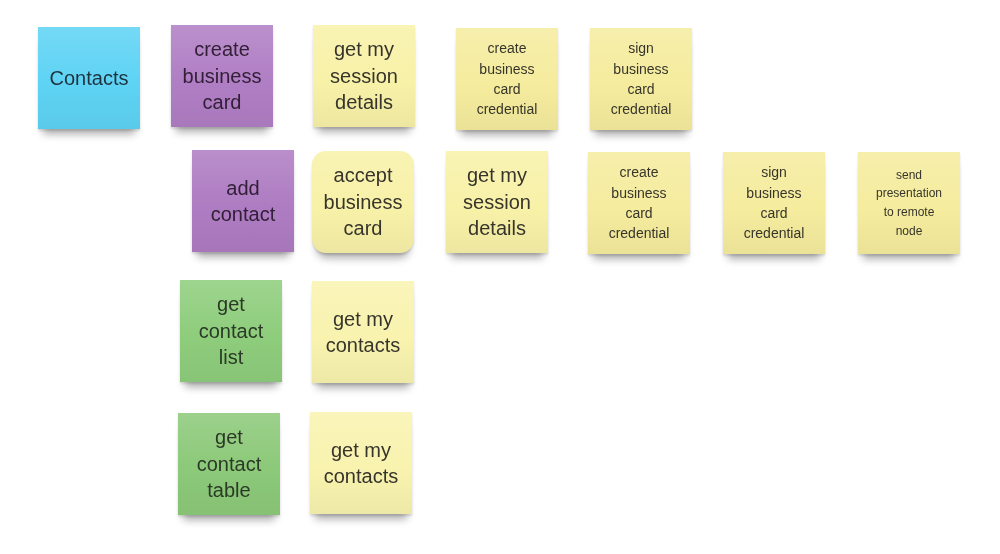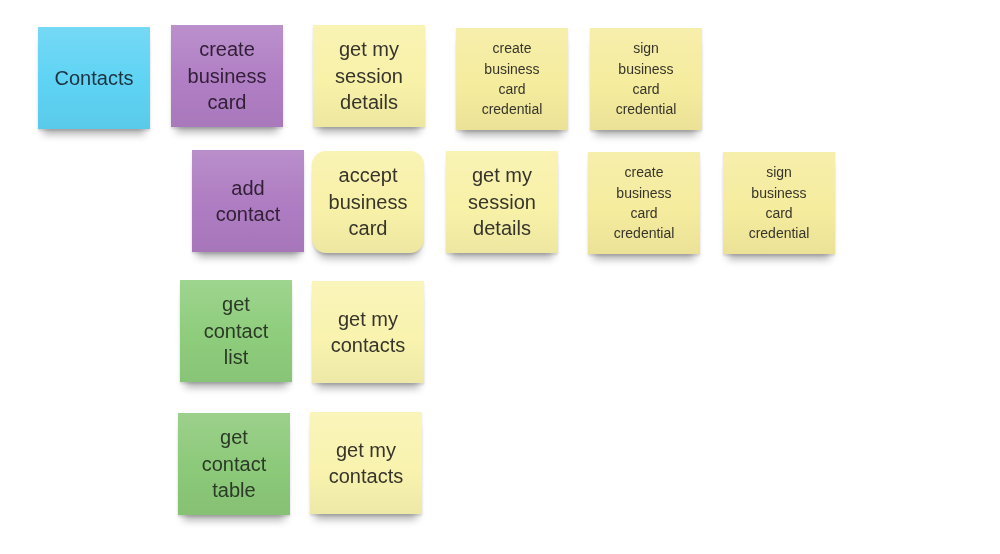--- a/index.html
+++ b/index.html
@@ -13,21 +13,21 @@
     font-family: "Liberation Sans", sans-serif;
   }
   .board {
     position: relative;
     width: 1000px;
     height: 554px;
     background: #ffffff;
   }
   .note {
     position: absolute;
-    width: 112px;
+    width: 102px;
     height: 102px;
     box-sizing: border-box;
     display: flex;
     align-items: center;
     justify-content: center;
     text-align: center;
     padding: 0;
     background-image: linear-gradient(180deg, rgba(255,255,255,0.14) 0%, rgba(0,0,0,0.0) 55%, rgba(0,0,0,0.045) 100%);
     box-shadow: 0 2px 2px rgba(0,0,0,0.12), 0 10px 8px -5px rgba(0,0,0,0.32);
     cursor: pointer;
@@ -99,20 +99,26 @@
 credential</span>
   </div>
 
   <div class="note md" style="left: 723px; top: 152px; background-color: rgb(245, 236, 158); color: rgb(55, 53, 43);">
     <span class="note-text">sign
 business
 card
 credential</span>
   </div>
 
+  <div class="note sm" style="left: 858px; top: 152px; background-color: rgb(245, 236, 158); color: rgb(55, 53, 43);">
+    <span class="note-text">send
+presentation
+to remote
+node</span>
+  </div>
 
   <div class="note lg" style="left: 180px; top: 280px; background-color: rgb(142, 205, 124); color: rgb(43, 58, 38);">
     <span class="note-text">get
 contact
 list</span>
   </div>
 
   <div class="note lg" style="left: 312px; top: 281px; background-color: rgb(249, 243, 175); color: rgb(55, 53, 43);">
     <span class="note-text">get my
 contacts</span>

